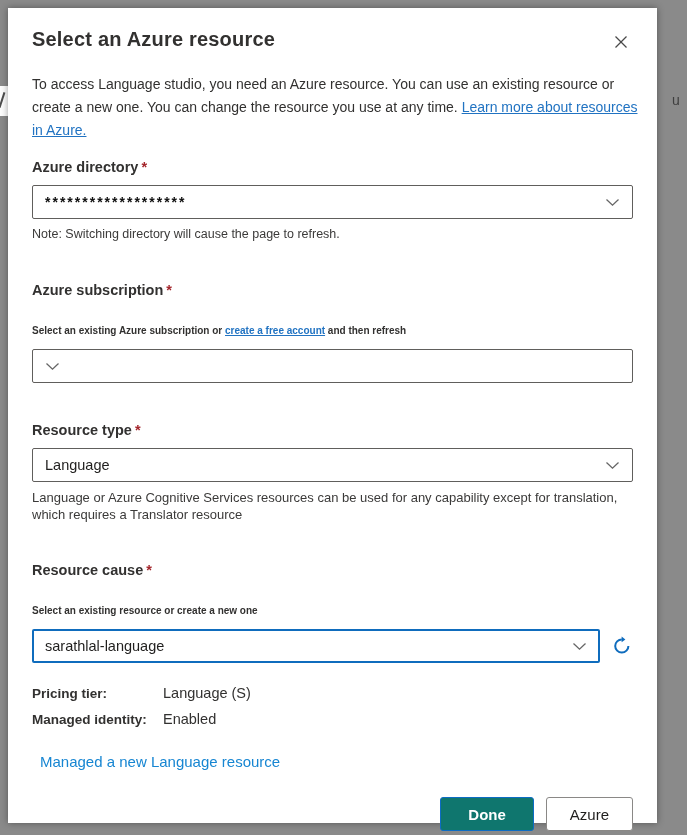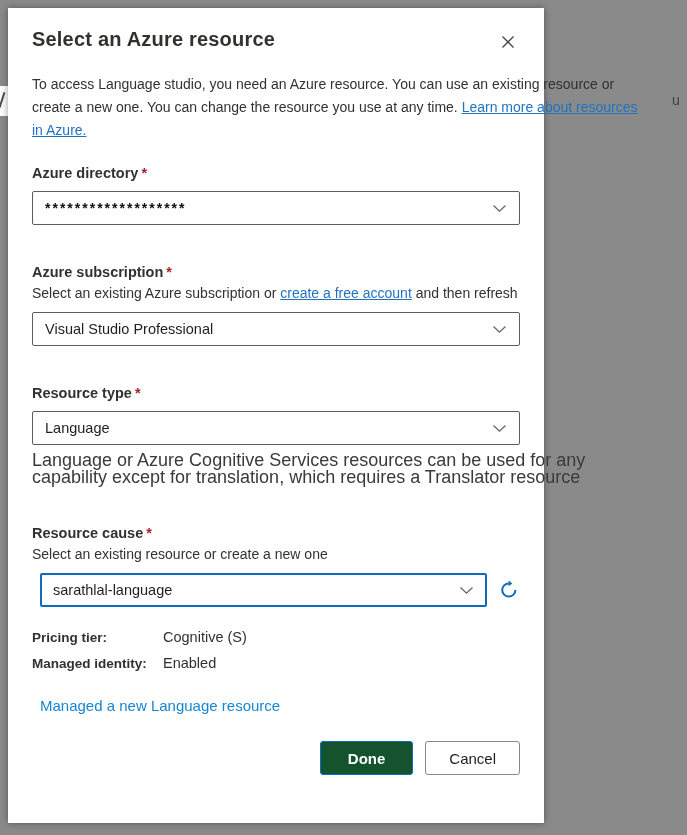--- a/index.html
+++ b/index.html
@@ -14,59 +14,59 @@
   }
   .bg-fragment-left .mark{
     position:absolute;left:1px;top:6px;width:2px;height:16px;background:#4d4d4d;
     transform:rotate(18deg);
   }
   .bg-fragment-right{
     position:absolute;right:1px;top:90px;width:14px;height:22px;
     color:#3f3f3f;font-size:14px;line-height:20px;overflow:hidden;
   }
   .dialog{
-    position:absolute;left:8px;top:8px;width:536px;height:815px;
+    position:absolute;left:8px;top:8px;width:649px;height:815px;
     background:#ffffff;box-sizing:border-box;
     padding:20px 24px 0 24px;
     box-shadow:0 0 7px rgba(0,0,0,0.38);
   }
   .dialog-header{display:flex;justify-content:space-between;align-items:flex-start;}
   .dialog-title{font-size:20px;font-weight:700;color:#323130;letter-spacing:.2px;}
   .close-btn{background:none;border:none;padding:4px;margin:2px 0 0 0;cursor:pointer;line-height:0;}
   .intro{margin-top:19px;font-size:14px;line-height:23px;color:#323130;width:614px;}
   a.text-link{color:#2173c2;text-decoration:underline;cursor:pointer;}
-  .group{margin-top:22px;}
+  .group{margin-top:16px;}
   .group.wide-gap{margin-top:38px;}
   .field-label{font-size:14.5px;font-weight:700;color:#323130;line-height:18px;}
   .req{color:#a4262c;margin-left:3px;font-weight:700;}
-  .hint{font-size:14px;color:#323130;margin-top:3px;line-height:19px;}
+  .hint{font-size:10px;color:#323130;margin-top:22px;line-height:19px;font-weight:bold;}
   .dropdown{
     margin-top:9px;height:34px;box-sizing:border-box;background:#fff;
     border:1px solid #605e5c;border-radius:2px;
     display:flex;align-items:center;justify-content:space-between;
     padding:0 12px;font-size:14.5px;color:#201f1e;cursor:pointer;
   }
   .dropdown .value{white-space:nowrap;overflow:hidden;}
   .dropdown.focused{border:2px solid #0f6cbd;padding:0 11px;}
   .masked{font-size:14px;letter-spacing:2px;color:#111;font-weight:700;}
   .note{font-size:12.5px;color:#3b3a39;margin-top:7px;line-height:17px;}
-  .note.type-note{width:600px;font-size:18px;}
-  .name-row{display:flex;align-items:center;gap:11px;margin-top:9px;margin-left:8px;}
+  .note.type-note{width:600px;font-size:13px;}
+  .name-row{display:flex;align-items:center;gap:11px;margin-top:9px;}
   .name-row .dropdown{flex:1;margin-top:0;}
   .icon-btn{background:none;border:none;padding:0;cursor:pointer;line-height:0;}
   .details{margin-top:22px;}
   .detail-row{display:flex;align-items:baseline;margin-top:10px;}
   .detail-row:first-child{margin-top:0;align-items:flex-end;}
   .detail-label{width:131px;font-size:13.5px;font-weight:700;color:#323130;}
   .detail-value{font-size:14.5px;color:#323130;}
   .create-link-row{margin-top:26px;padding-left:8px;}
   a.create-link{color:#1786d2;text-decoration:none;font-size:15px;cursor:pointer;}
   .button-row{display:flex;justify-content:flex-end;gap:12px;margin-top:26px;}
   .btn{height:34px;border-radius:3px;font-family:"Liberation Sans",sans-serif;cursor:pointer;box-sizing:border-box;}
-  .btn-primary{background:#14532d;border:1px solid #0d6cc4;color:#fff;font-weight:700;font-size:15px;padding:0 27px;}
+  .btn-primary{background:#0f766e;border:1px solid #0d6cc4;color:#fff;font-weight:700;font-size:15px;padding:0 27px;}
   .btn-secondary{background:#fff;border:1px solid #8a8886;color:#201f1e;font-size:15px;padding:0 23px;}
 </style>
 </head>
 <body>
 
 <div class="bg-fragment-left">
   <span class="mark"></span>
 </div>
 <div class="bg-fragment-right">u</div>
 
@@ -89,27 +89,27 @@
   <div class="group">
     <div class="field-label"><span>Azure directory</span><span class="req">*</span></div>
     <div class="dropdown">
       <span class="value masked">*******************</span>
       <span>
         <svg width="15" height="9" viewBox="0 0 15 9">
           <path d="M1.5 1.5 L7.5 7.2 L13.5 1.5" fill="none" stroke="#666" stroke-width="1.3"></path>
         </svg>
       </span>
     </div>
+    <div class="note">Note: Switching directory will cause the page to refresh.</div>
   </div>
 
   <div class="group wide-gap">
     <div class="field-label"><span>Azure subscription</span><span class="req">*</span></div>
     <div class="hint"><span>Select an existing Azure subscription or </span><a class="text-link">create a free account</a><span> and then refresh</span></div>
     <div class="dropdown">
-      <span class="value">Visual Studio Professional</span>
       <span>
         <svg width="15" height="9" viewBox="0 0 15 9">
           <path d="M1.5 1.5 L7.5 7.2 L13.5 1.5" fill="none" stroke="#666" stroke-width="1.3"></path>
         </svg>
       </span>
     </div>
   </div>
 
   <div class="group wide-gap">
     <div class="field-label"><span>Resource type</span><span class="req">*</span></div>
@@ -143,30 +143,30 @@
             <path d="M10.6 1.6 L14.4 4.4 L10.6 7.2 Z" fill="#0f6cbd"></path>
           </svg>
         </span>
       </button>
     </div>
   </div>
 
   <div class="details">
     <div class="detail-row">
       <div class="detail-label">Pricing tier:</div>
-      <div class="detail-value">Cognitive (S)</div>
+      <div class="detail-value">Language (S)</div>
     </div>
     <div class="detail-row">
       <div class="detail-label">Managed identity:</div>
       <div class="detail-value">Enabled</div>
     </div>
   </div>
 
   <div class="create-link-row">
     <a class="create-link">Managed a new Language resource</a>
   </div>
 
   <div class="button-row">
     <button class="btn btn-primary">Done</button>
-    <button class="btn btn-secondary">Cancel</button>
+    <button class="btn btn-secondary">Azure</button>
   </div>
 
 </div>
 
 </body></html>

